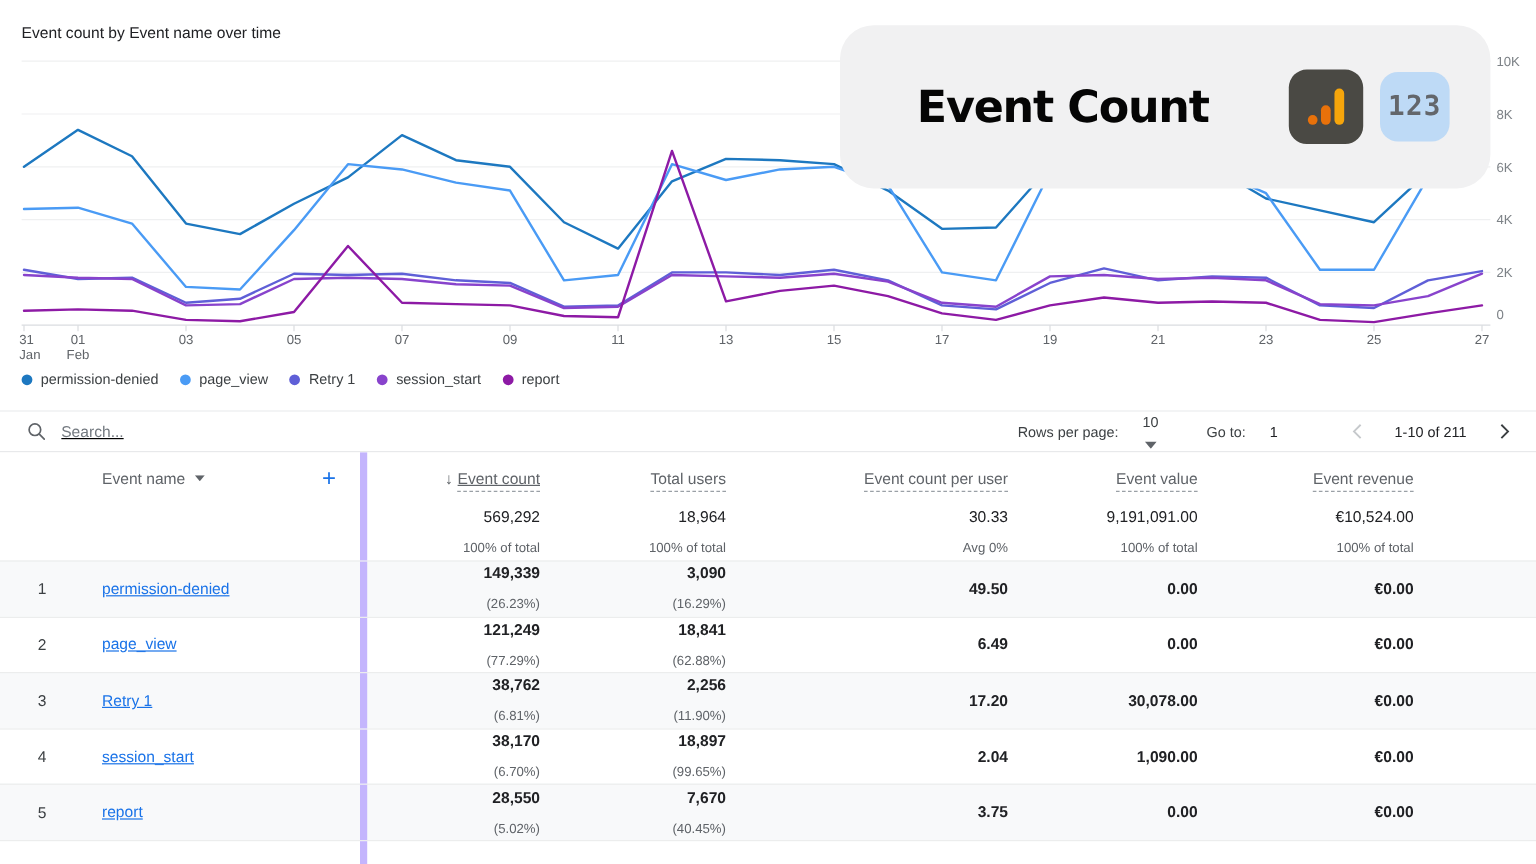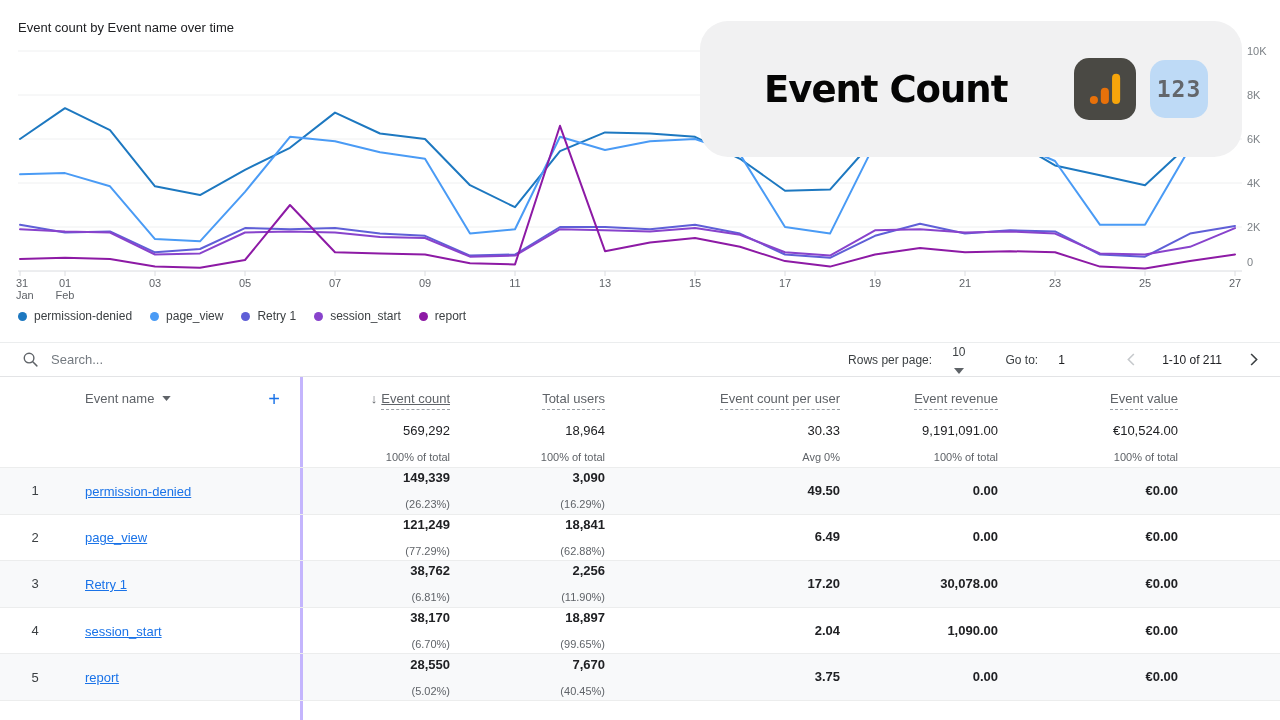--- a/index.html
+++ b/index.html
@@ -24,39 +24,39 @@
              display:flex; align-items:center; justify-content:center; }
   .num-tile { width:58px; height:58px; border-radius:15px; background:#bedaf6;
               display:flex; align-items:center; justify-content:center; margin-left:14px; }
   .num-tile span { font-family:"DejaVu Sans Mono", monospace; font-weight:bold; font-size:23px;
                    color:#63666b; letter-spacing:1px; }
 
   
   .toolbar { position:absolute; left:0; top:342px; width:1280px; height:35px;
              border-top:1px solid #ebedee; border-bottom:1px solid #e3e4e6;
              display:flex; align-items:center; padding:0 16px 0 22px; }
-  .search-wrap { display:flex; align-items:center; gap:12px; flex:1; }
+  .search-wrap { display:flex; align-items:center; gap:12px; flex:1;text-decoration:underline; }
   .search-input { border:none; outline:none; font-size:13px; color:#202124; width:640px;
                   font-family:"Liberation Sans", sans-serif; background:transparent; }
   .search-input::placeholder { color:#747a80; }
   .pager { display:flex; align-items:center; font-size:12px; color:#3c4043; }
   .pager .lbl { color:#3c4043; }
   .rpp-select { display:flex; align-items:center; gap:9px; margin:0 40px 0 20px; cursor:pointer;flex-direction:column; }
   .goto-input { width:34px; border:none; outline:none; font-size:12px; color:#202124;
                 margin:0 28px 0 20px; text-align:left; background:transparent;
                 font-family:"Liberation Sans", sans-serif; }
   .chev { display:flex; align-items:center; justify-content:center; width:22px; height:22px; cursor:pointer; }
   .range-lbl { color:#202124; margin:0 20px; }
 
   
   .tbl { position:absolute; left:0; top:377px; width:1280px; height:343px; background:#fff; }
   .trow { display:grid; grid-template-columns:70px 230px 150px 155px 235px 158px 180px 102px; width:1280px; }
   .trow .cell { display:flex; flex-direction:column; justify-content:center; }
   .trow .cell.r { text-align:right; }
-  .trow .cell.c3 { border-left:3px solid #c4b5fd; }
+  .trow .cell.c3 { border-left:6px solid #c4b5fd; }
   .thead { height:43px; }
   .thead .namecell { flex-direction:row; align-items:center; padding-left:15px; gap:8px; }
   .name-hdr { font-size:13px; color:#5f6368; cursor:pointer; display:flex; align-items:center; gap:8px; }
   .plus-btn { margin-left:auto; margin-right:20px; color:#1a73e8; font-size:20px; font-weight:400;
               cursor:pointer; line-height:1; }
   .mhdr { font-size:13px; color:#5f6368; align-self:flex-end; }
   .mhdr .u { border-bottom:1px dashed #9aa0a6; padding-bottom:3px; cursor:pointer; }
   .mhdr.sorted .u { text-decoration:underline; }
   .sort-arrow { margin-right:4px; color:#5f6368; }
   .totals { height:47px; }
@@ -216,24 +216,24 @@
           <span class="sort-arrow">↓</span><span class="u">Event count</span>
         </div>
       </div>
       <div class="cell r">
         <div class="mhdr"><span class="u">Total users</span></div>
       </div>
       <div class="cell r">
         <div class="mhdr"><span class="u">Event count per user</span></div>
       </div>
       <div class="cell r">
+        <div class="mhdr"><span class="u">Event value</span></div>
+      </div>
+      <div class="cell r">
         <div class="mhdr"><span class="u">Event revenue</span></div>
-      </div>
-      <div class="cell r">
-        <div class="mhdr"><span class="u">Event value</span></div>
       </div>
       <div class="cell"></div>
     </div>
 
     <div class="trow totals">
       <div class="cell"></div>
       <div class="cell"></div>
       <div class="cell r c3">
         <div class="v">569,292</div>
         <div class="s">100% of total</div>

